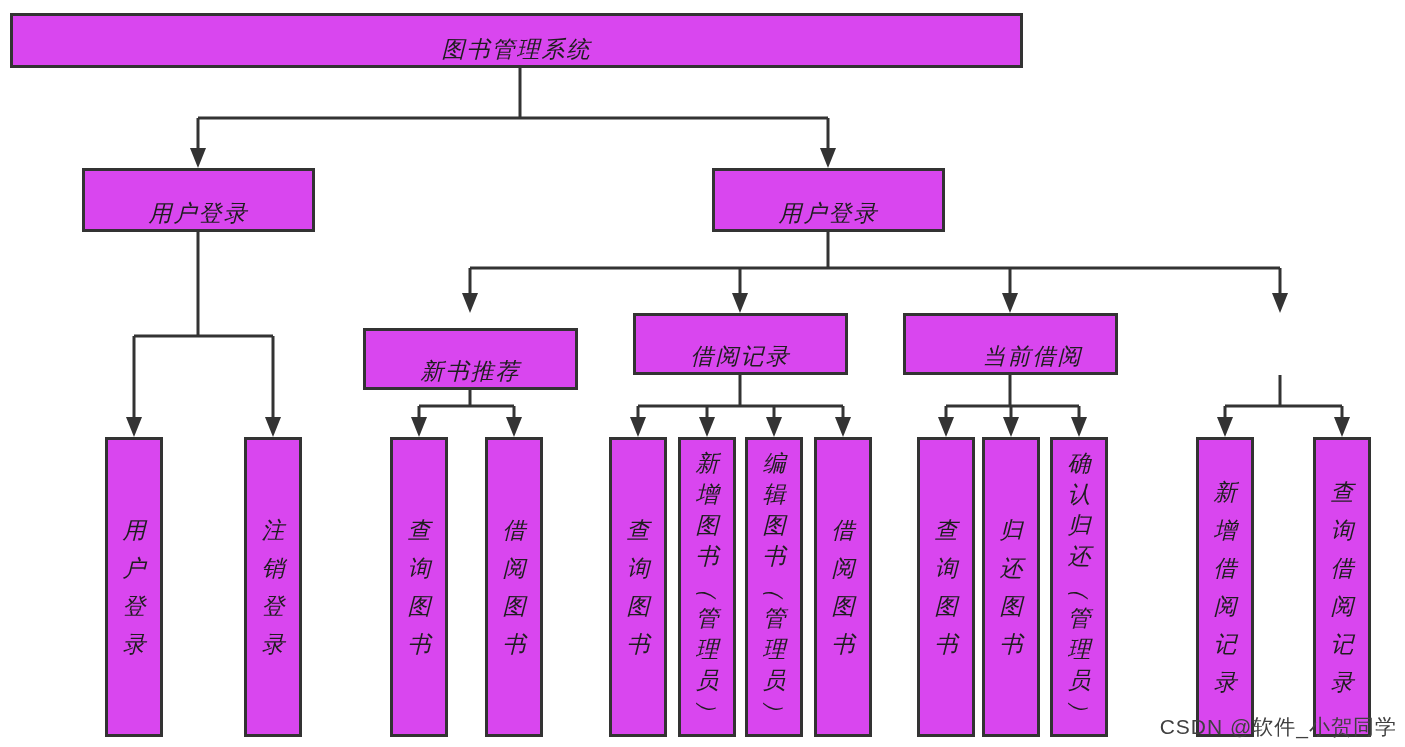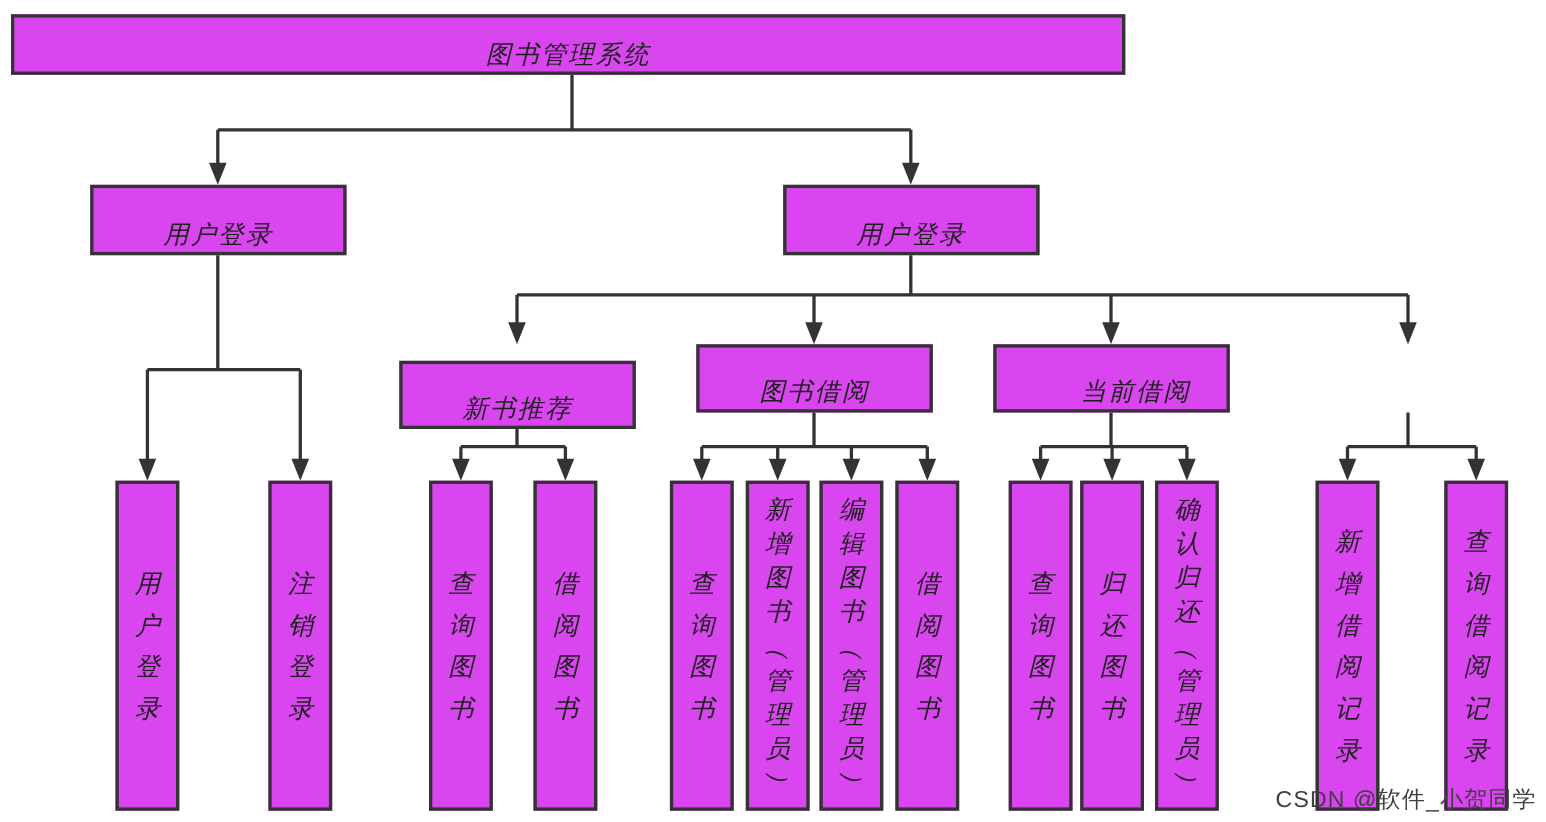--- a/index.html
+++ b/index.html
@@ -124,21 +124,21 @@
     <span class="hlabel">用户登录</span>
   </div>
   <div class="node" style="left:712px;top:168px;width:233px;height:64px;">
     <span class="hlabel">用户登录</span>
   </div>
 
   <div class="node" style="left:363px;top:313px;width:215px;height:62px;margin-top:15px;">
     <span class="hlabel">新书推荐</span>
   </div>
   <div class="node" style="left:633px;top:313px;width:215px;height:62px;">
-    <span class="hlabel">图书借阅</span>
+    <span class="hlabel">借阅记录</span>
   </div>
   <div class="node" style="left:903px;top:313px;width:215px;height:62px;padding-left:44px;">
     <span class="hlabel">当前借阅</span>
   </div>
 
   <div class="node leaf" style="left:105px;">
     <span class="vtext">
         <div class="vchar" style="height: 38px; line-height: 38px;">用</div>
         <div class="vchar" style="height: 38px; line-height: 38px;">户</div>
         <div class="vchar" style="height: 38px; line-height: 38px;">登</div>

